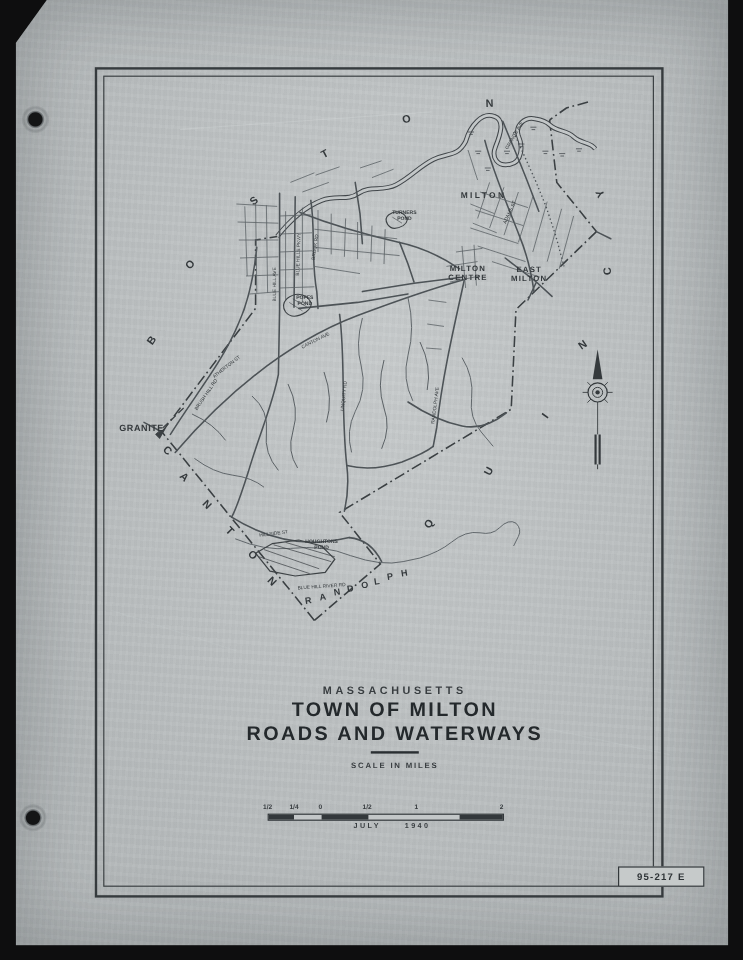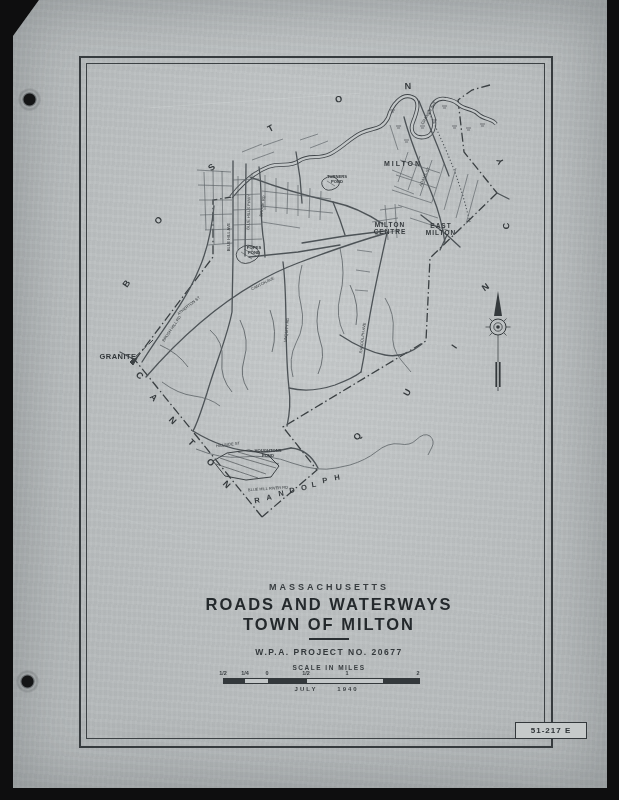--- a/index.html
+++ b/index.html
@@ -30,21 +30,21 @@
   
   #map-svg{position:absolute;left:0;top:0;width:619px;height:800px;}
   
   #label-layer{position:absolute;left:0;top:0;width:619px;height:800px;pointer-events:none;}
   #label-layer span{position:absolute;color:#34393c;white-space:pre;text-align:center;line-height:1.08;}
   .region-letter{font-weight:bold;}
   .place-label{font-weight:bold;}
   .road-label{color:#44494d;}
   
   #title-block{position:absolute;left:139px;top:570px;width:380px;text-align:center;color:#2e3336;}
-  .tb-small{font-size:9px;letter-spacing:3px;margin:12px 0 3px 0;font-weight:bold;color:#383d40;}
+  .tb-small{font-size:9px;letter-spacing:3px;margin:0 0 3px 0;font-weight:bold;color:#383d40;}
   .tb-big{font-size:16.5px;letter-spacing:2px;font-weight:bold;margin:1px 0 0 0;color:#24292c;}
   #tb-underline{width:40px;height:2.2px;background:#2a2f32;margin:4px auto 0 auto;}
   .tb-wpa{font-size:8.5px;letter-spacing:1.5px;font-weight:bold;margin-top:7px;color:#33383b;}
   .tb-scale-title{font-size:6.5px;letter-spacing:1.5px;margin-top:7px;color:#383d40;font-weight:bold;}
   
   #scale-bar{position:absolute;left:0;top:0;width:619px;height:800px;pointer-events:none;}
   .tick-label{position:absolute;font-size:5.5px;color:#383d40;transform:translate(-50%,0);font-weight:bold;}
   #bar-rect{position:absolute;left:223px;top:678px;width:195px;height:3.5px;border:0.8px solid #33383b;background:#c3c7c8;}
   .bar-fill{position:absolute;top:0;height:100%;background:#33383b;}
   .bar-date{position:absolute;font-size:6px;letter-spacing:2px;color:#383d40;transform:translate(-50%,0);font-weight:bold;}
@@ -229,24 +229,23 @@
       <span class="road-label" style="left: 287px; top: 330px; font-size: 4px; transform: translate(-50%, -50%) rotate(-84deg);">UNQUITY RD</span>
       <span class="road-label" style="left: 363px; top: 338px; font-size: 4px; transform: translate(-50%, -50%) rotate(-83deg);">RANDOLPH AVE</span>
       <span class="road-label" style="left: 425px; top: 177px; font-size: 4px; transform: translate(-50%, -50%) rotate(-65deg);">ADAMS ST</span>
       <span class="road-label" style="left: 429px; top: 113px; font-size: 4px; transform: translate(-50%, -50%) rotate(-60deg);">GRANITE AVE</span>
       <span class="road-label" style="left: 228px; top: 445px; font-size: 4px; transform: translate(-50%, -50%) rotate(-7deg);">HILLSIDE ST</span>
       <span class="road-label" style="left: 268px; top: 489px; font-size: 4px; transform: translate(-50%, -50%) rotate(-4deg);">BLUE HILL RIVER RD</span>
     </div>
 
   <div id="title-block">
     <div class="tb-small">MASSACHUSETTS</div>
+    <div class="tb-big">TOWN OF MILTON</div>
     <div class="tb-big">ROADS AND WATERWAYS</div>
-    <div class="tb-big">TOWN OF MILTON</div>
     <div id="tb-underline"></div>
-    <div class="tb-wpa">W.P.A.  PROJECT   NO.  20677</div>
     <div class="tb-scale-title">SCALE  IN  MILES</div>
   </div>
 
   <div id="scale-bar">
     <div id="bar-rect">
       <div class="bar-fill" style="left:0;width:21px;"></div>
       <div class="bar-fill" style="left:44px;width:39px;"></div>
       <div class="bar-fill" style="left:159px;width:36px;"></div>
     </div>
     <div id="tick-labels">
@@ -255,15 +254,15 @@
         <span class="tick-label" style="left: 267px; top: 670px;">0</span>
         <span class="tick-label" style="left: 306px; top: 670px;">1/2</span>
         <span class="tick-label" style="left: 347px; top: 670px;">1</span>
         <span class="tick-label" style="left: 418px; top: 670px;">2</span>
       </div>
     <div class="bar-date" style="left:306px;top:686px;">JULY</div>
     <div class="bar-date" style="left:348px;top:686px;">1940</div>
   </div>
 
   <div id="plate-box">
-    <span>51-217 E</span>
+    <span>95-217 E</span>
   </div>
 </div>
 
 </body></html>

